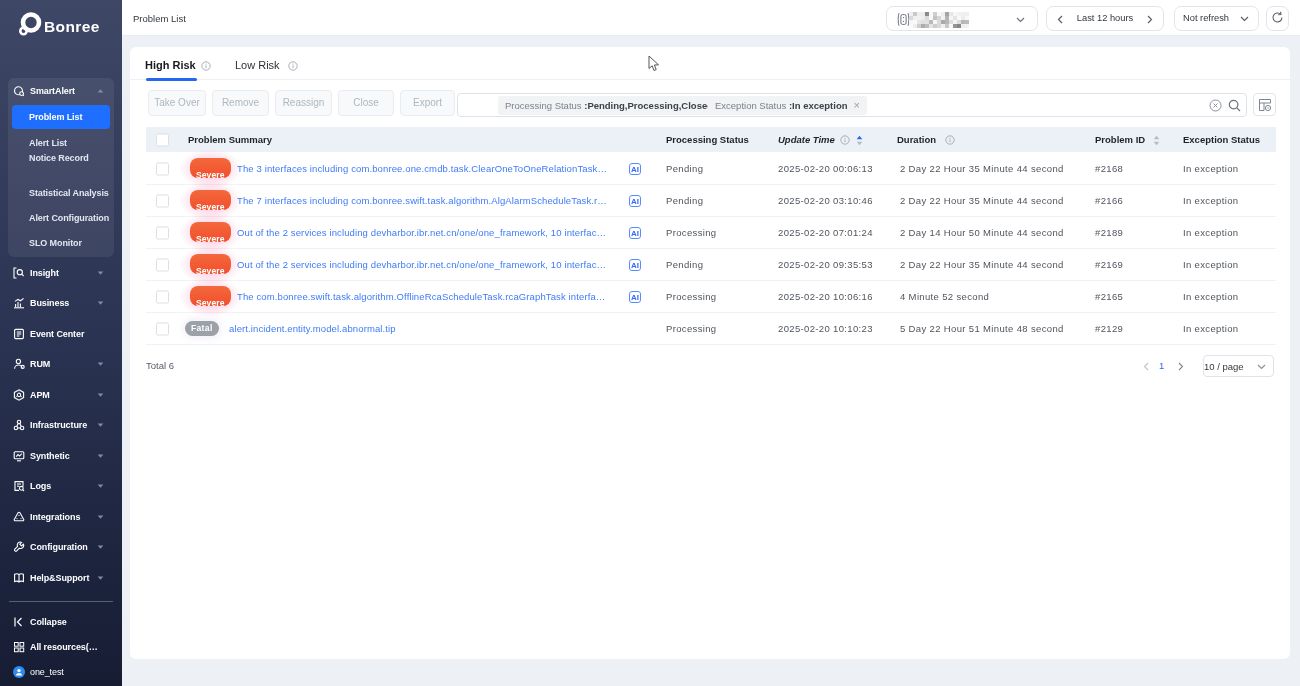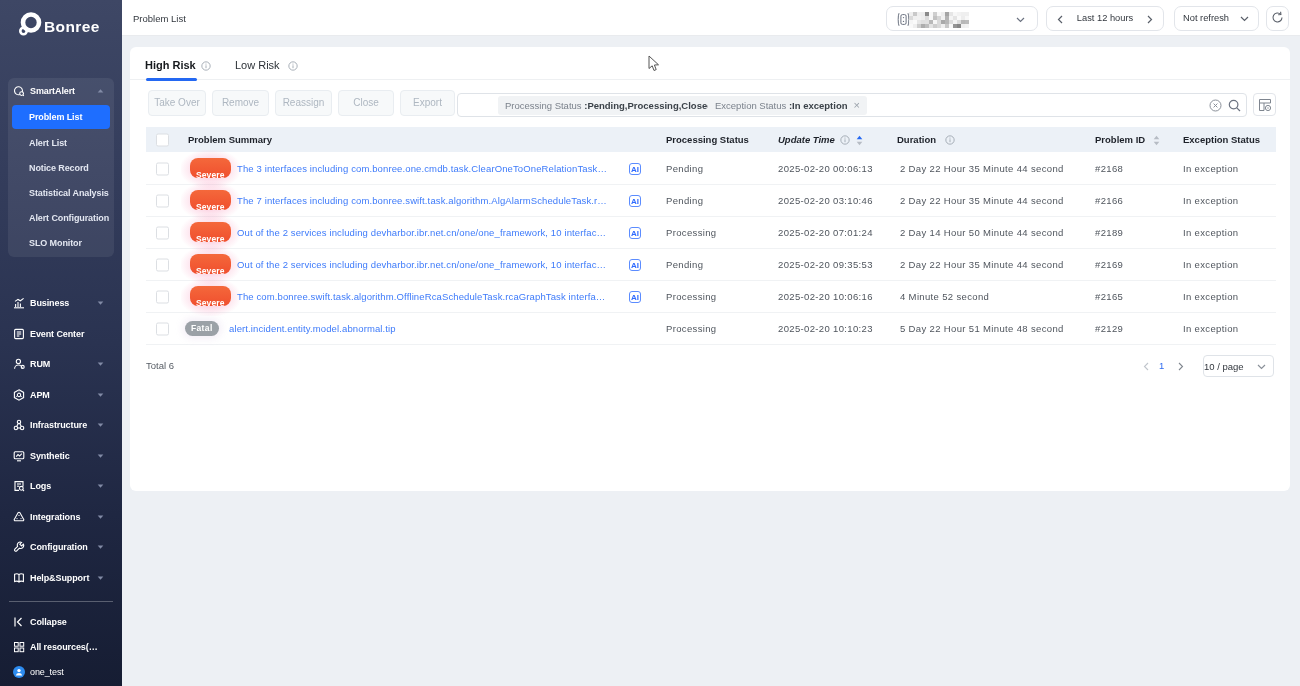--- a/index.html
+++ b/index.html
@@ -14,21 +14,21 @@
 .mi .ar { position:absolute; right:18px; top:50%; width:7px; height:5px; transform:translateY(-50%); }
 .smi { position:absolute; left:0; width:122px; height:25px; color:#e3e7f1; font-size:9px; font-weight:bold; letter-spacing:-0.1px; }
 .smi .tx { position:absolute; left:29px; top:50%; transform:translateY(-50%); white-space:nowrap; }
 .smi.active { left:12px; width:98px; border-radius:4px; background:#1e6eff; color:#fff; height:24px; }
 .smi.active .tx { left:17px; }
 .sb-divider { position:absolute; left:9px; top:601px; width:104px; height:1px; background:rgba(255,255,255,0.28); }
 .topbar { position:absolute; left:122px; top:0; width:1178px; height:36px; background:#fff; border-bottom:1px solid #e9ebee; z-index:2; }
 .tb-title { position:absolute; left:11px; top:13px; font-size:9.5px; color:#32373e; }
 .tb-box { position:absolute; top:6px; height:25px; border:1px solid #e2e5ea; border-radius:7px; background:#fff; }
 .main { position:absolute; left:122px; top:36px; width:1178px; height:650px; background:#edf0f4; }
-.card { position:absolute; left:8px; top:11px; width:1160px; height:444px; background:#fff; border-radius:6px; }
+.card { position:absolute; left:8px; top:11px; width:1160px; height:612px; background:#fff; border-radius:6px; }
 .tabs { position:absolute; left:0; top:0; width:1160px; height:33px; border-bottom:1px solid #eef0f2; }
 .tab { position:absolute; top:12px; font-size:11px; color:#16191d; }
 .inkbar { position:absolute; left:16px; top:31px; width:51px; height:3px; background:#2468f2; border-radius:2px; }
 .btn { position:absolute; top:43px; height:26px; border:1px solid #e9edf1; background:#f7f9fa; border-radius:4px; font-size:10px; color:#aeb7c1; text-align:center; line-height:24px; }
 .finput { position:absolute; left:327px; top:46px; width:790px; height:24px; border:1px solid #dfe3e8; border-radius:4px; background:#fff; }
 .ftag { position:absolute; top:2px; height:19px; background:#f1f3f5; border-radius:3px; font-size:9.5px; line-height:19px; color:#7b828c; padding:0 7px; white-space:nowrap; }
 .ftag b { color:#3b4249; font-weight:bold; }
 .ftag .x { color:#9aa1aa; margin-left:6px; font-size:11px; }
 .colbtn { position:absolute; left:1123px; top:46px; width:23px; height:23px; border:1px solid #e2e5ea; border-radius:4px; }
 .thead { position:absolute; left:16px; top:80px; width:1130px; height:25px; background:#ecf1f7; }
@@ -166,32 +166,43 @@
     <svg class="ar" viewBox="0 0 8 5">
         <path d="M0.8 4.2 L7.2 4.2 L4 0.4 Z" fill="#828ba6"></path>
       </svg>
   </div>
   <div class="smi active" style="top:105px;">
       <span class="tx">Problem List</span>
     </div>
   <div class="smi" style="top:130px;">
       <span class="tx">Alert List</span>
     </div>
-  <div class="smi" style="top:155px;text-decoration:underline;">
+  <div class="smi" style="top:145px;text-decoration:underline;">
       <span class="tx">Notice Record</span>
     </div>
   <div class="smi" style="top:180px;">
       <span class="tx">Statistical Analysis</span>
     </div>
   <div class="smi" style="top:205px;">
       <span class="tx">Alert Configuration</span>
     </div>
   <div class="smi" style="top:230px;">
       <span class="tx">SLO Monitor</span>
     </div>
+  <div class="mi" style="top:258px;">
+    <svg class="ic" viewBox="0 0 12 12" fill="none" stroke="#fff" stroke-width="1.1">
+        <path d="M3.5 1 H1 V11 H3.5"></path>
+        <circle cx="6.8" cy="5.2" r="2.6"></circle>
+        <line x1="8.7" y1="7.1" x2="10.6" y2="9"></line>
+      </svg>
+    <span class="tx">Insight</span>
+    <svg class="ar" viewBox="0 0 8 5">
+        <path d="M0.8 0.8 L7.2 0.8 L4 4.6 Z" fill="#828ba6"></path>
+      </svg>
+  </div>
   <div class="mi" style="top:288px;">
     <svg class="ic" viewBox="0 0 12 12" fill="none" stroke="#fff" stroke-width="1.1">
         <polyline points="1,10.8 11,10.8"></polyline>
         <line x1="2.6" y1="10" x2="2.6" y2="7"></line>
         <line x1="5" y1="10" x2="5" y2="5"></line>
         <line x1="7.4" y1="10" x2="7.4" y2="6.4"></line>
         <polyline points="2,4.4 5,2.4 7.4,3.8 10.6,1.4"></polyline>
       </svg>
     <span class="tx">Business</span>
     <svg class="ar" viewBox="0 0 8 5">

